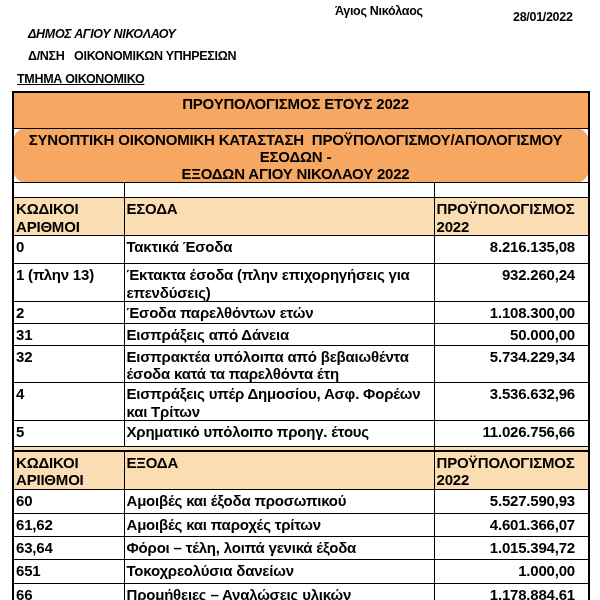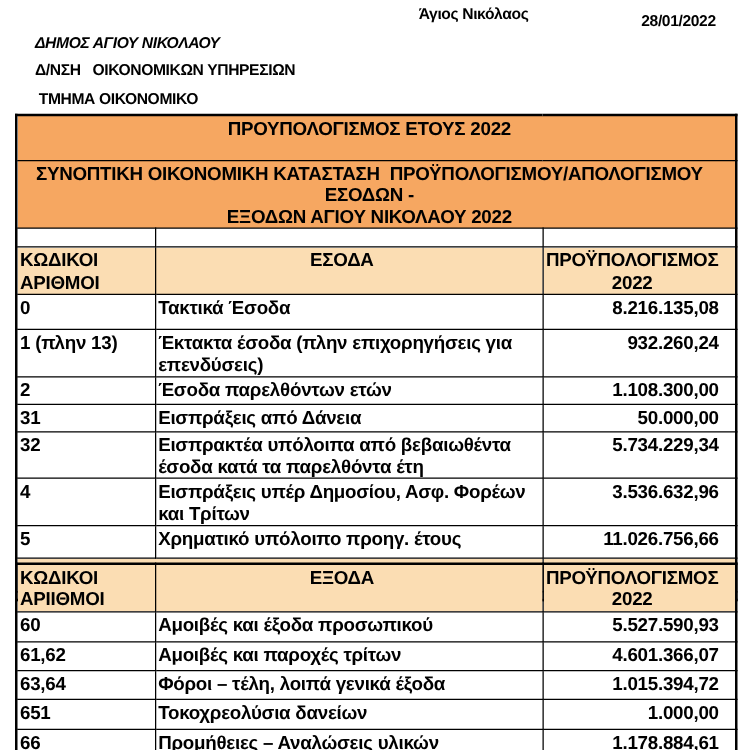--- a/index.html
+++ b/index.html
@@ -13,21 +13,21 @@
   }
   .page { position:absolute; inset:0; overflow:hidden; }
 
   
   .lh { position:absolute; font-size:12.5px; letter-spacing:-0.3px; white-space:pre; }
   .lh1 { left:30px;  top:4px;  }
   .lh-place { left:335px; top:4px; }
   .lh-date  { left:513px; top:10px; }
   .lh2 { left:28px;  top:27px;font-style:italic; }
   .lh3 { left:28px;  top:49px; }
-  .lh4 { left:31px;  top:72px; }
+  .lh4 { left:17px;  top:72px;text-decoration:underline; }
 
   
   table.doc {
     position:absolute; left:12px;
     width:576px; table-layout:fixed;
     border-collapse:collapse;
     border:2px solid #000;
   }
   table.doc td {
     border:1px solid #000;
@@ -50,31 +50,32 @@
     letter-spacing:-0.2px;
     height:36px;
   }
   .subtitle-row td {
     background:#F6A761;
     text-align:center;
     vertical-align:middle;
     font-size:12px;
     height:33px;
     white-space:pre-wrap;
+    border-radius:14px;
   }
   .subtitle-row span { display:block; }
 
   .spacer-row td { height:15px; background:#fff; padding:0; }
   .spacer-bottom td { height:7px; background:#fff; padding:0; }
 
   .head-row td {
     background:#FBDDB3;
     height:38px;
   }
-  .head-row td.c-desc, .head-row td.c-amt { text-align:center; }
+  .head-row td.c-desc, .head-row td.c-amt { }
 
   td.num { text-align:right; padding-right:2px;margin-left:12px; }
 
   .total-row td {
     background:#FBDDB3;
     height:27px;
   }
   .total-row td.lbl { }
 
   

